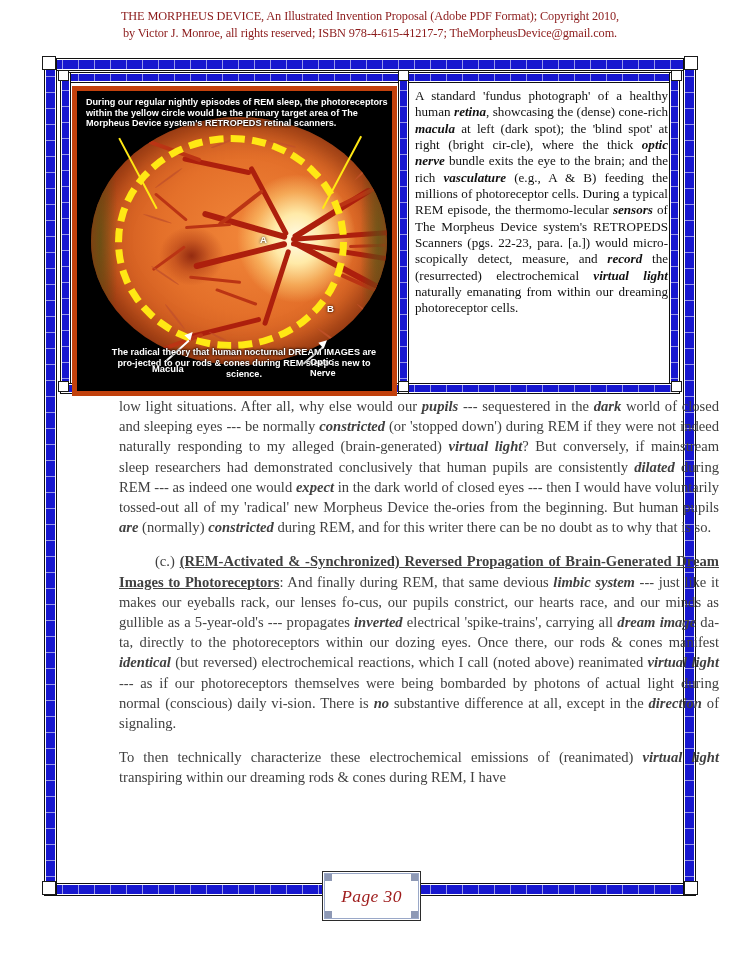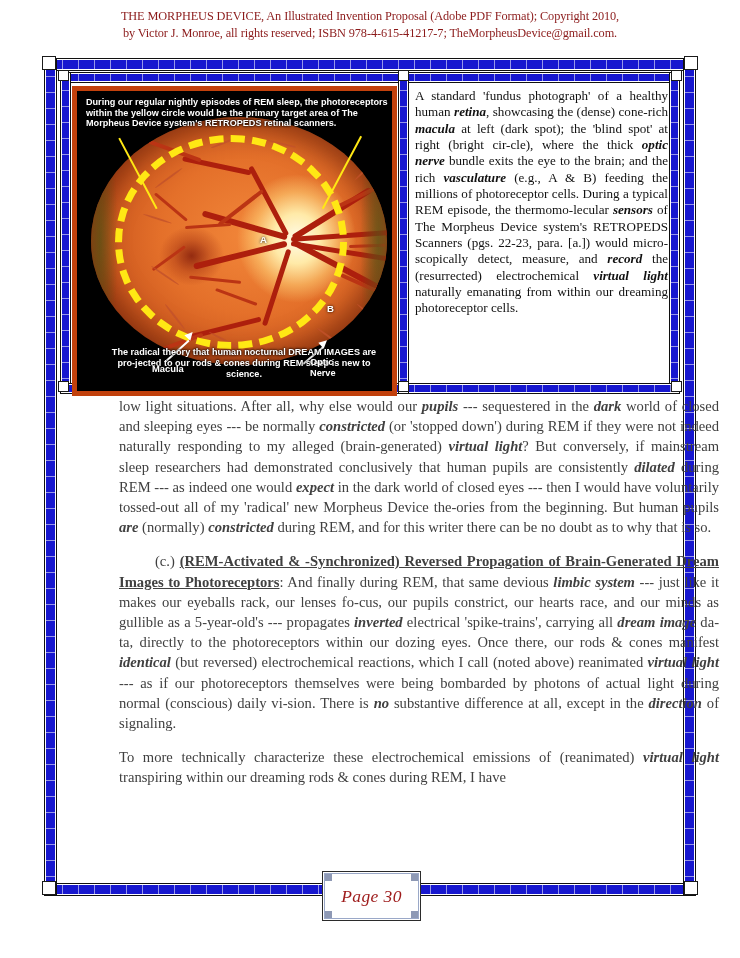--- a/index.html
+++ b/index.html
@@ -308,21 +308,21 @@
     <div class="fig-text" id="label-a">A</div>
     <div class="fig-text" id="label-b">B</div>
   </div>
 </div>
 
 <div id="side-text"><span>A standard 'fundus photograph' of a healthy human </span><span class="biu">retina</span><span>, showcasing the (dense) cone-rich </span><span class="bi">macula</span><span> at left (dark spot); the 'blind spot' at right (bright cir-cle), where the thick </span><span class="bi">optic nerve</span><span> bundle exits the eye to the brain; and the rich </span><span class="bi">vasculature</span><span> (e.g., A &amp; B) feeding the millions of photoreceptor cells.  During a typical REM episode, the thermomo-lecular </span><span class="bi">sensors</span><span> of The Morpheus Device system's RETROPEDS Scanners (pgs. 22-23, para. [a.]) would micro-scopically detect, measure, and </span><span class="bi">record</span><span> the (resurrected) electrochemical </span><span class="biu">virtual light</span><span> naturally emanating from within our dreaming photoreceptor cells.</span></div>
 
 <div id="body-text">
     <p><span>low light situations.  After all, why else would our </span><span class="bi">pupils</span><span> --- sequestered in the </span><span class="bi">dark</span><span> world of closed and sleeping eyes --- be normally </span><span class="bi">constricted</span><span> (or 'stopped down') during REM if they were not indeed naturally responding to my alleged (brain-generated) </span><span class="bi">virtual light</span><span>?  But conversely, if mainstream sleep researchers had demonstrated conclusively that human pupils are consistently </span><span class="bi">dilated</span><span> during REM --- as indeed one would </span><span class="bi">expect</span><span> in the dark world of closed eyes --- then I would have voluntarily tossed-out all of my 'radical' new Morpheus Device the-ories from the beginning.  But human pupils </span><span class="bi">are</span><span> (normally) </span><span class="bi">constricted</span><span> during REM, and for this writer there can be no doubt as to why that is so.</span></p>
     <p class="indent"><span>(c.)  </span><span class="bu">(REM-Activated &amp; -Synchronized) Reversed Propagation of Brain-Generated Dream Images to Photoreceptors</span><span>:  And finally during REM, that same devious </span><span class="bi">limbic system</span><span> --- just like it makes our eyeballs rack, our lenses fo-cus, our pupils constrict, our hearts race, and our minds as gullible as a 5-year-old's --- propagates </span><span class="bi">inverted</span><span> electrical 'spike-trains', carrying all </span><span class="bi">dream image</span><span> da-ta, directly to the photoreceptors within our dozing eyes.  Once there, our rods &amp; cones manifest </span><span class="bi">identical</span><span> (but reversed) electrochemical reactions, which I call (noted above) reanimated </span><span class="bi">virtual light</span><span> --- as if our photoreceptors themselves were being bombarded by photons of actual light during normal (conscious) daily vi-sion.  There is </span><span class="bi">no</span><span> substantive difference at all, except in the </span><span class="bi">direction</span><span> of signaling.</span></p>
-    <p><span>To more technically characterize these electrochemical emissions of (reanimated) </span><span class="bi">virtual light</span><span> transpiring within our dreaming rods &amp; cones during REM, I have</span></p>
+    <p><span>To then technically characterize these electrochemical emissions of (reanimated) </span><span class="bi">virtual light</span><span> transpiring within our dreaming rods &amp; cones during REM, I have</span></p>
   </div>
 
 <div id="page-num-box">
   <div class="corner-dot" style="left:0; top:0;"></div>
   <div class="corner-dot" style="right:0; top:0;"></div>
   <div class="corner-dot" style="left:0; bottom:0;"></div>
   <div class="corner-dot" style="right:0; bottom:0;"></div>
   <span id="page-num-text" style="color: rgb(158, 27, 27);">Page 30</span>
 </div>
 

